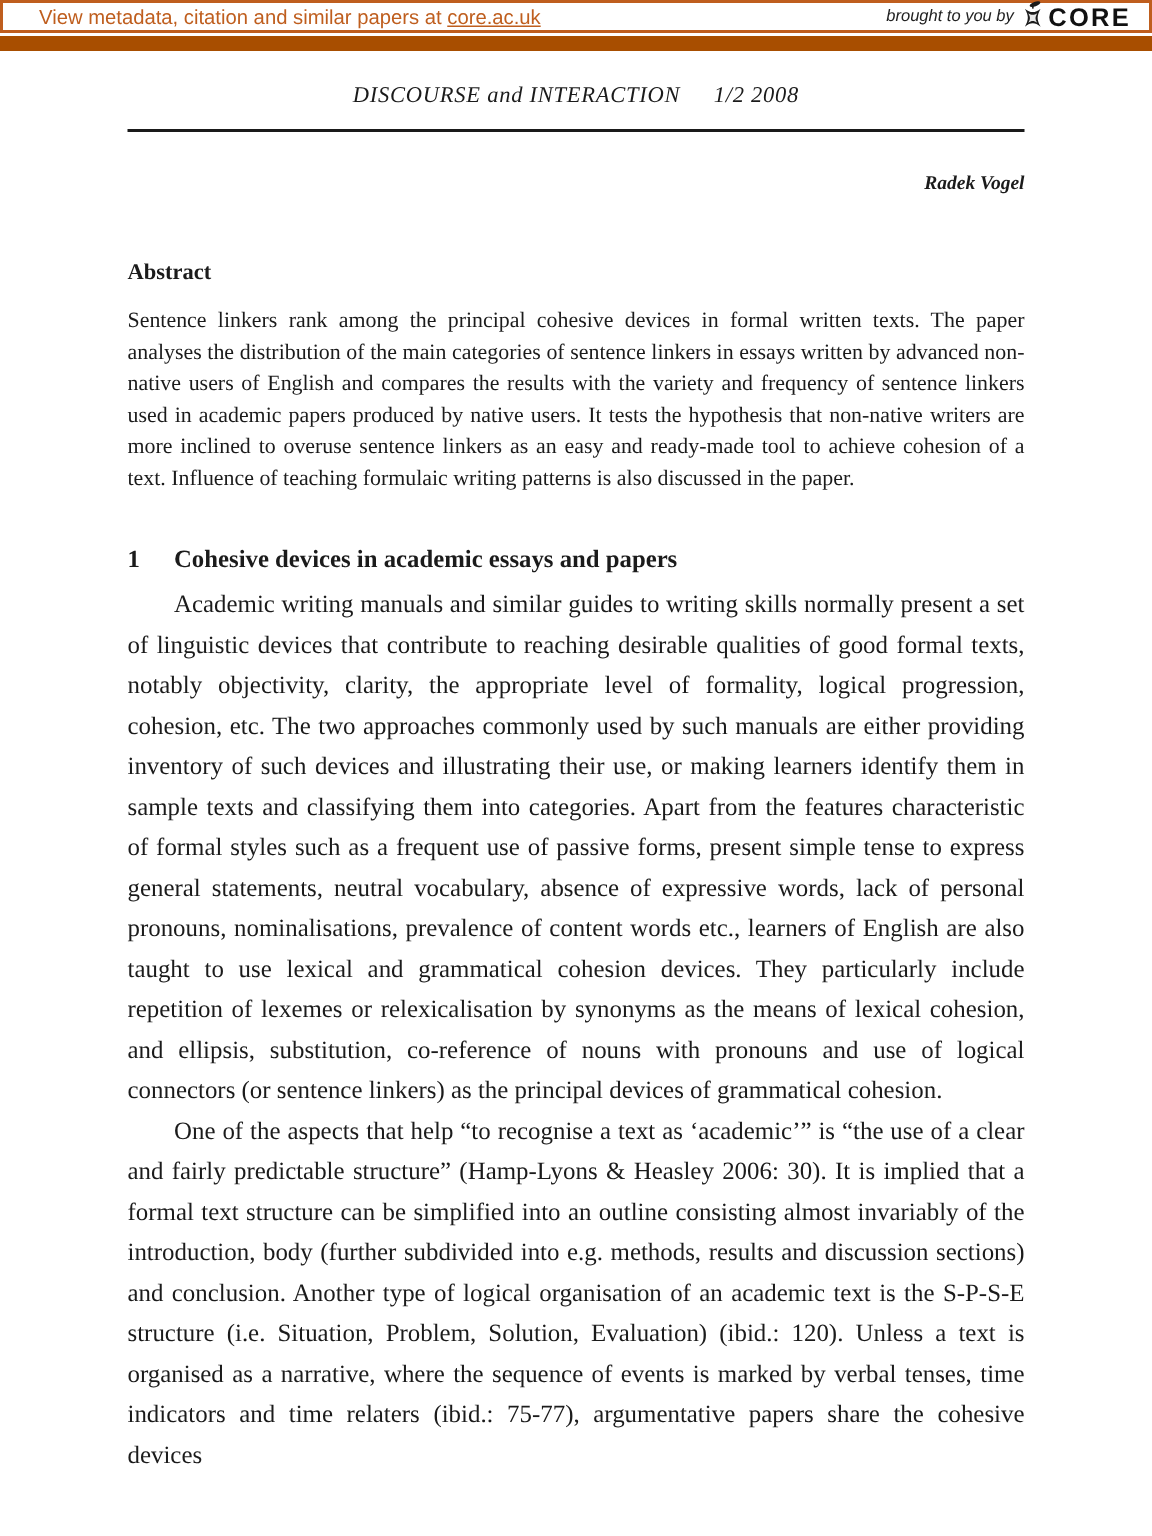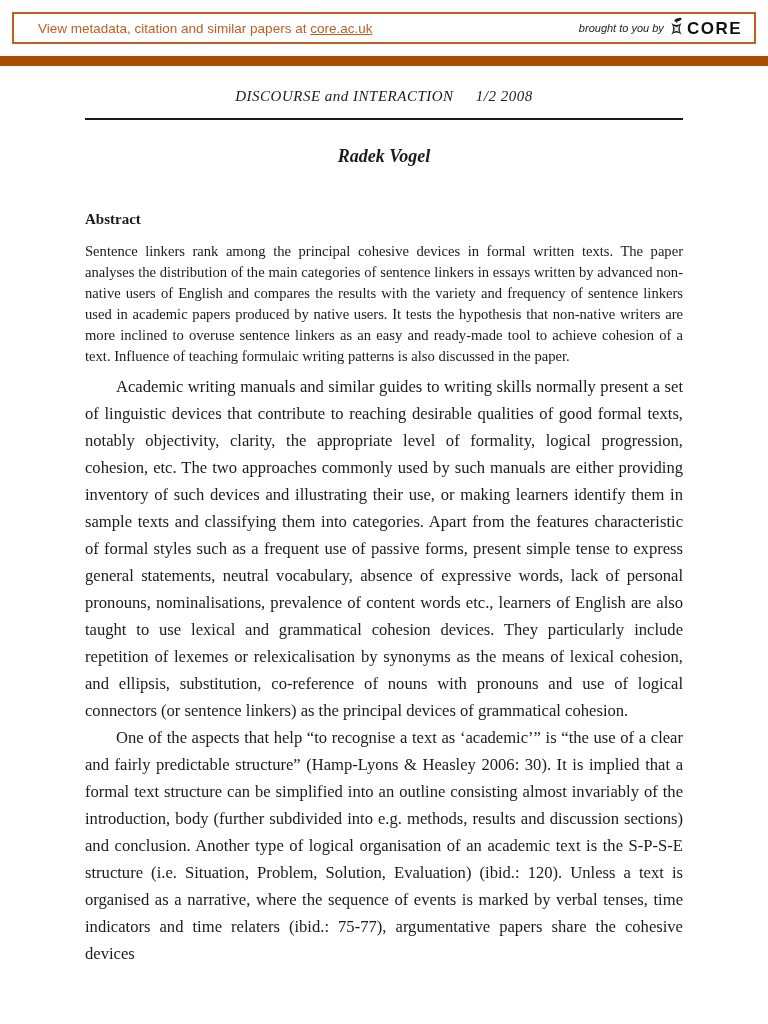--- a/index.html
+++ b/index.html
@@ -5,21 +5,21 @@
   html, body { margin: 0; padding: 0; }
   body {
     width: 768px; height: 1024px; overflow: hidden;
     background: #ffffff; color: #1b1b1b;
     font-family: "Liberation Serif", serif;
   }
 
   
   .banner {
     box-sizing: border-box;
-    height: 32px; margin: 12px;
+    height: 22px; margin: 0;
     border: 2px solid #bf5e1e;
     background: #ffffff;
     display: flex; align-items: center; justify-content: space-between;
     padding: 0 12px 0 24px;
     font-family: "Liberation Sans", sans-serif;
   }
   .banner-left { color: #bf5e1e; font-size: 13.5px; white-space: nowrap; }
   .banner-link { color: #bf5e1e; text-decoration: underline; cursor: pointer; }
   .banner-right { display: flex; align-items: center; gap: 5px; }
   .brought { font-style: italic; font-size: 11px; color: #222; white-space: nowrap; }
@@ -50,24 +50,24 @@
     margin-top: 17px;
     text-align: center;
     font-weight: bold;
     font-size: 19.5px;
     line-height: 1.4;
     letter-spacing: 0.2px;
   }
 
   .author {
     margin-top: 26px;
-    text-align: center;
+    text-align: right;
     font-weight: bold;
     font-style: italic;
-    font-size: 18px;
+    font-size: 13px;
   }
 
   .abstract-heading {
     margin-top: 44px;
     font-weight: bold;
     font-size: 15px;
   }
   .abstract-body {
     margin-top: 13px;
     font-size: 14.6px;
@@ -125,17 +125,20 @@
     <span class="journal-issue">1/2 2008</span>
   </div>
   <div class="head-rule"></div>
 
 
   <div class="author">Radek Vogel</div>
 
   <div class="abstract-heading">Abstract</div>
   <div class="abstract-body">Sentence linkers rank among the principal cohesive devices in formal written texts. The paper analyses the distribution of the main categories of sentence linkers in essays written by advanced non-native users of English and compares the results with the variety and frequency of sentence linkers used in academic papers produced by native users. It tests the hypothesis that non-native writers are more inclined to overuse sentence linkers as an easy and ready-made tool to achieve cohesion of a text. Influence of teaching formulaic writing patterns is also discussed in the paper.</div>
 
+  <div class="section-heading">
+    <span class="section-number">1</span><span>Cohesive devices in academic essays and papers</span>
+  </div>
 
   <p class="body-par">Academic writing manuals and similar guides to writing skills normally present a set of linguistic devices that contribute to reaching desirable qualities of good formal texts, notably objectivity, clarity, the appropriate level of formality, logical progression, cohesion, etc. The two approaches commonly used by such manuals are either providing inventory of such devices and illustrating their use, or making learners identify them in sample texts and classifying them into categories. Apart from the features characteristic of formal styles such as a frequent use of passive forms, present simple tense to express general statements, neutral vocabulary, absence of expressive words, lack of personal pronouns, nominalisations, prevalence of content words etc., learners of English are also taught to use lexical and grammatical cohesion devices. They particularly include repetition of lexemes or relexicalisation by synonyms as the means of lexical cohesion, and ellipsis, substitution, co-reference of nouns with pronouns and use of logical connectors (or sentence linkers) as the principal devices of grammatical cohesion.</p>
   <p class="body-par">One of the aspects that help “to recognise a text as ‘academic’” is “the use of a clear and fairly predictable structure” (Hamp-Lyons &amp; Heasley 2006: 30). It is implied that a formal text structure can be simplified into an outline consisting almost invariably of the introduction, body (further subdivided into e.g. methods, results and discussion sections) and conclusion. Another type of logical organisation of an academic text is the S-P-S-E structure (i.e. Situation, Problem, Solution, Evaluation) (ibid.: 120). Unless a text is organised as a narrative, where the sequence of events is marked by verbal tenses, time indicators and time relaters (ibid.: 75-77), argumentative papers share the cohesive devices</p>
 
 </div>
 
 </body></html>

